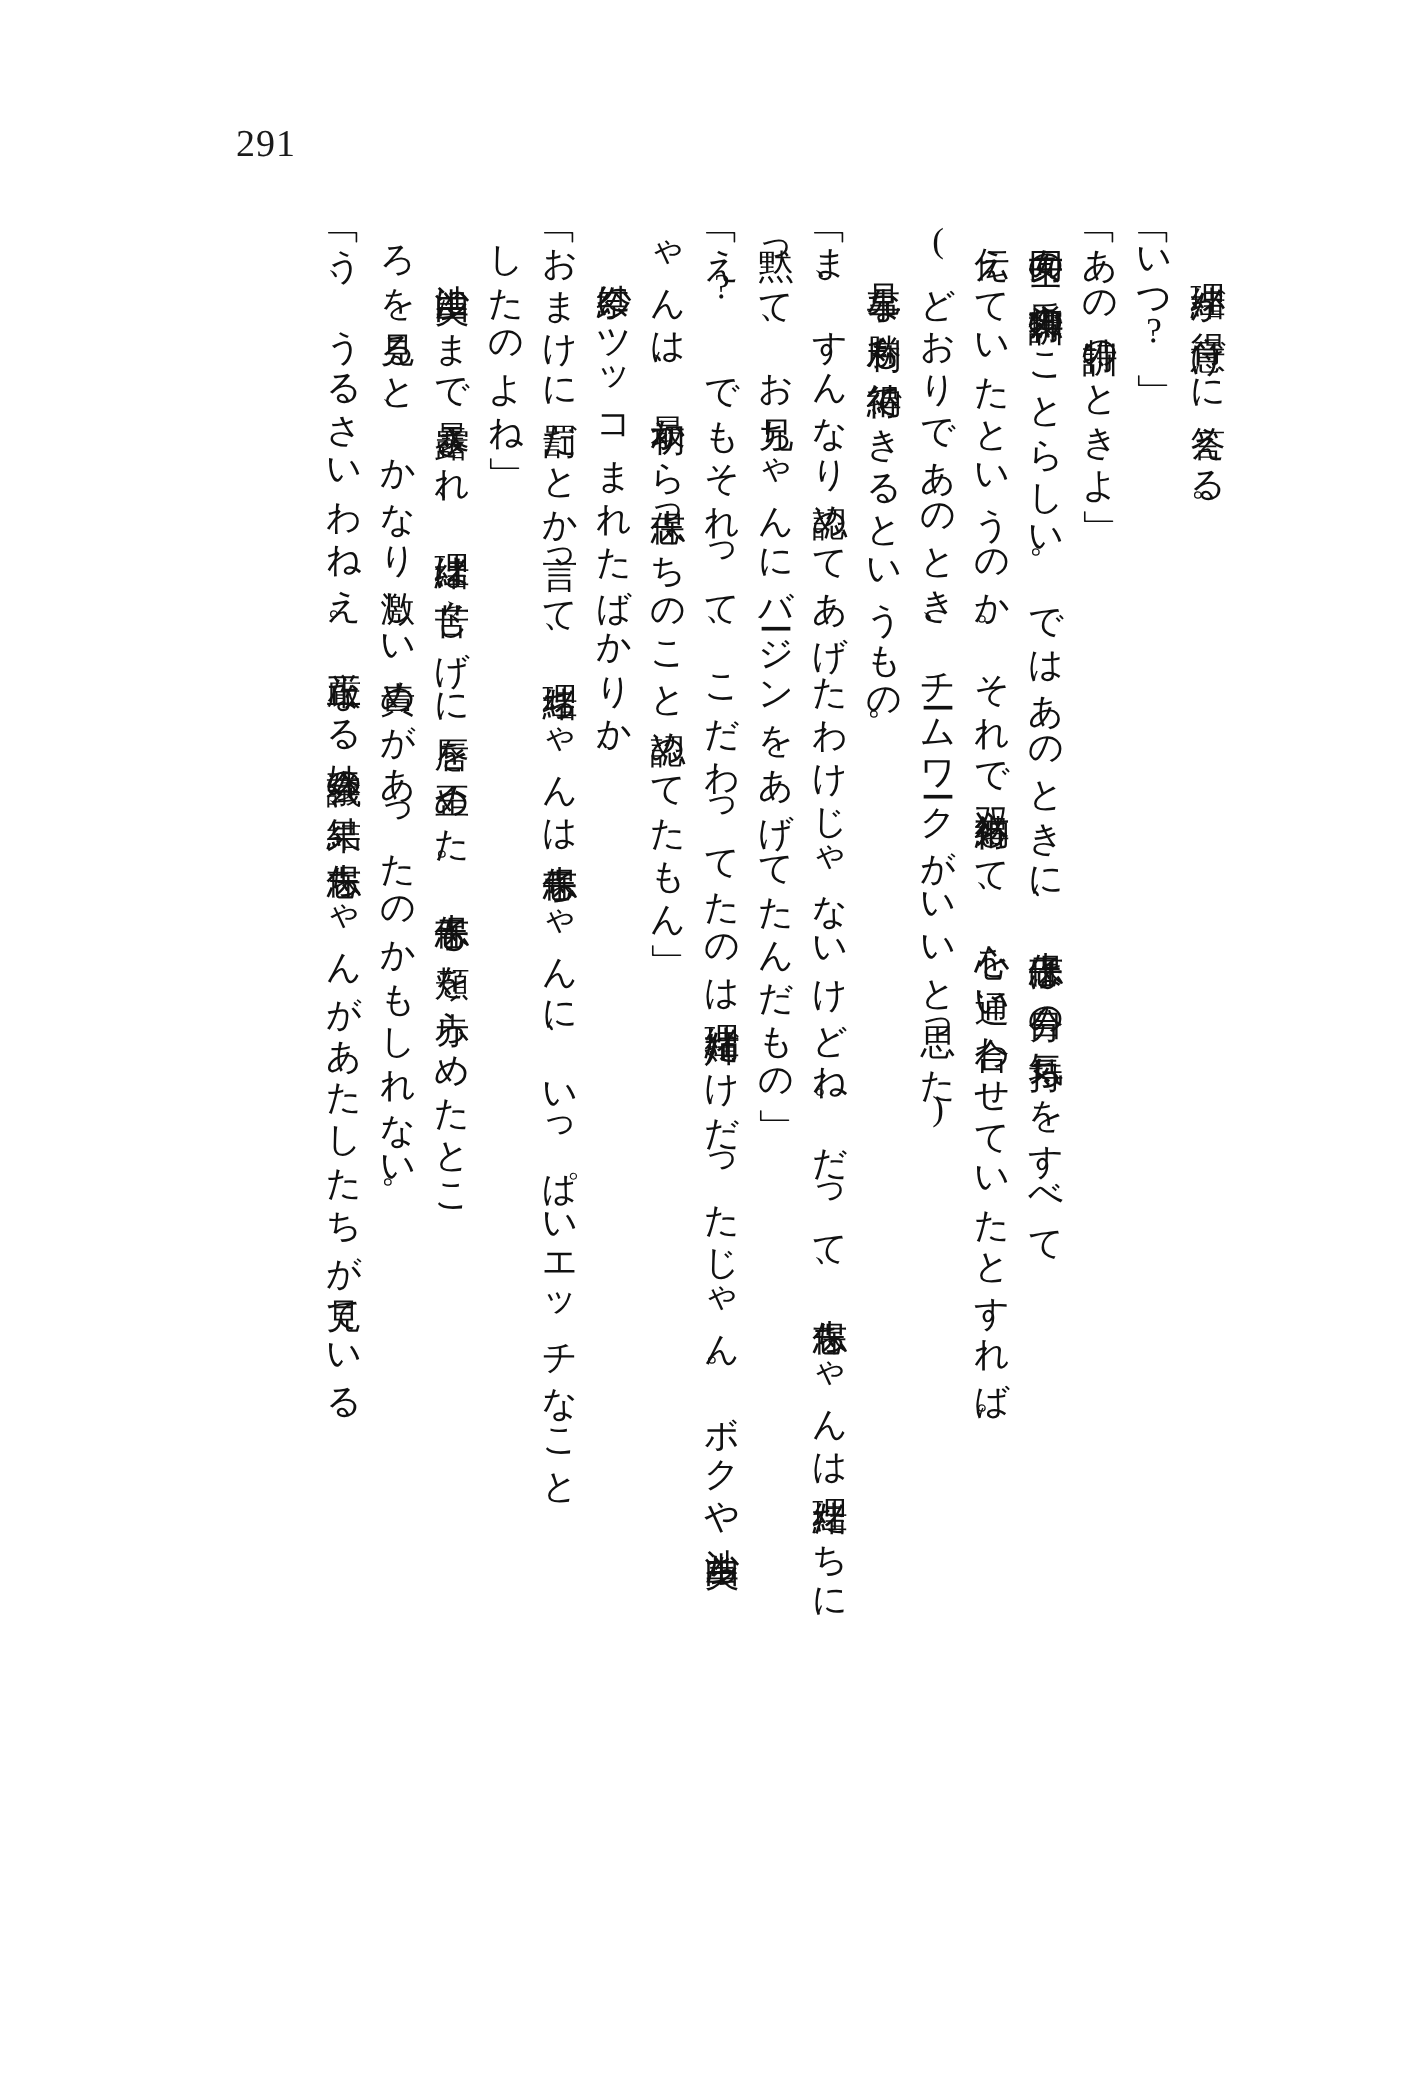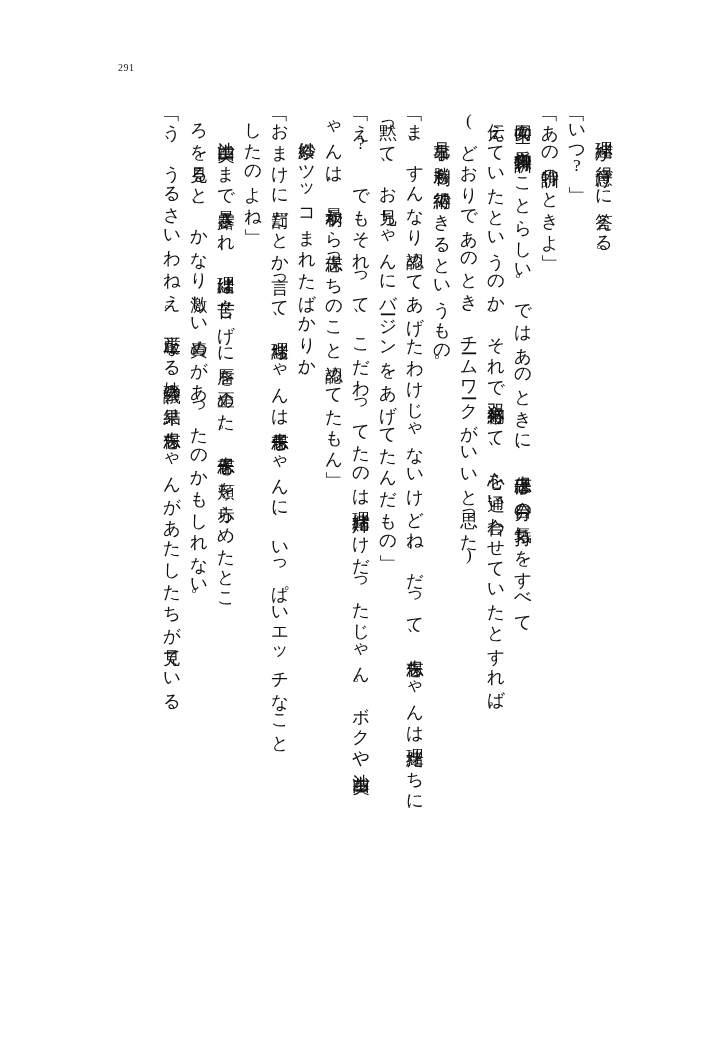--- a/index.html
+++ b/index.html
@@ -13,21 +13,21 @@
     height: 1050px;
     background: #ffffff;
     overflow: hidden;
     font-family: "Liberation Serif", "DejaVu Serif", serif;
     color: #111111;
   }
   .page-number {
     position: absolute;
     top: 62px;
     left: 118px;
-    font-size: 10px;
+    font-size: 19px;
     letter-spacing: 0.5px;
     color: #1a1a1a;
     font-family: "Liberation Serif", "DejaVu Serif", serif;
   }
   .text-body {
     position: absolute;
     top: 110px;
     right: 96px;
     width: 540px;
     height: 860px;

